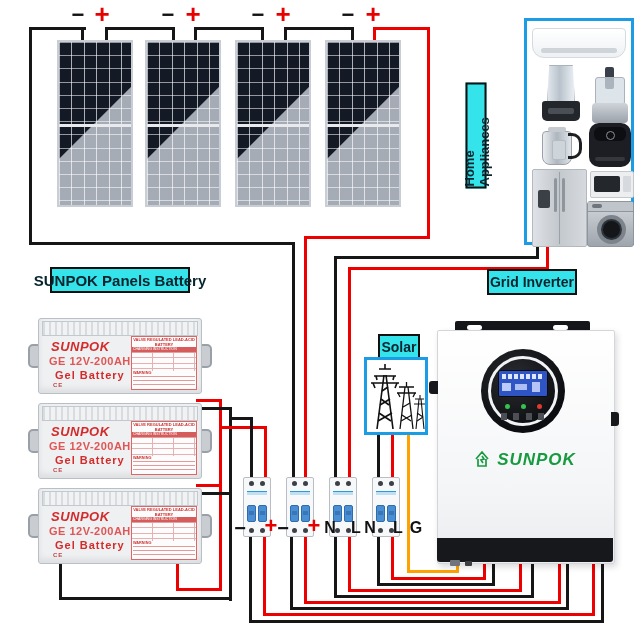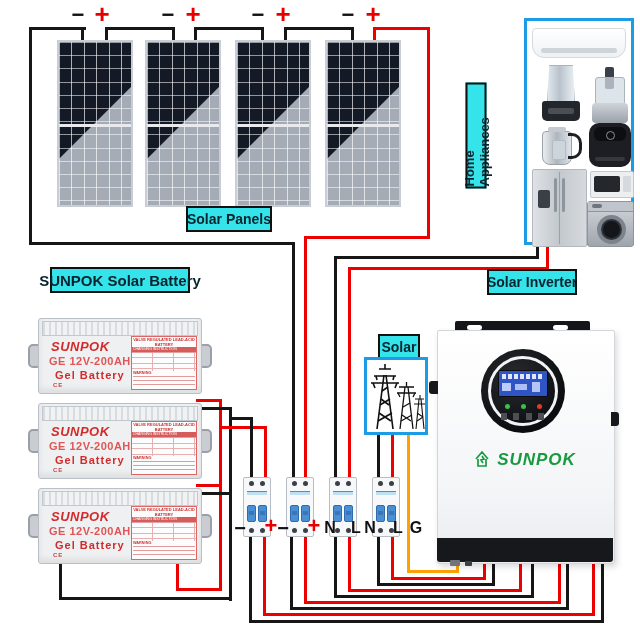--- a/index.html
+++ b/index.html
@@ -124,21 +124,20 @@
   <div class="panel" style="left:145px">
       <div class="mid"></div>
     </div>
   <div class="panel" style="left:235px">
       <div class="mid"></div>
     </div>
   <div class="panel" style="left:325px">
       <div class="mid"></div>
     </div>
 
-  <div class="lbl" style="left:186px;top:206px;width:82px;height:22px;font-size:14px">Solar Panels</div>
 
   <div>
     <div class="w wb" style="left:536px;top:243px;width:3px;height:16px"></div>
     <div class="w wb" style="left:334px;top:256px;width:205px;height:3px"></div>
     <div class="w wb" style="left:334px;top:256px;width:3px;height:221px"></div>
     <div class="w wr" style="left:546px;top:243px;width:3px;height:27px"></div>
     <div class="w wr" style="left:348px;top:267px;width:201px;height:3px"></div>
     <div class="w wr" style="left:348px;top:267px;width:3px;height:210px"></div>
   </div>
 
@@ -187,21 +186,21 @@
     <div class="w wb" style="left:290px;top:607px;width:279px;height:3px"></div>
     <div class="w wb" style="left:566px;top:558px;width:3px;height:52px"></div>
     <div class="w wr" style="left:263px;top:537px;width:3px;height:79px"></div>
     <div class="w wr" style="left:263px;top:613px;width:332px;height:3px"></div>
     <div class="w wr" style="left:592px;top:558px;width:3px;height:58px"></div>
     <div class="w wb" style="left:249px;top:537px;width:3px;height:86px"></div>
     <div class="w wb" style="left:249px;top:620px;width:355px;height:3px"></div>
     <div class="w wb" style="left:601px;top:558px;width:3px;height:65px"></div>
   </div>
 
-  <div class="lbl" style="left:50px;top:267px;width:136px;height:22px">SUNPOK Solar Battery</div>
+  <div class="lbl" style="left:50px;top:267px;width:136px;height:22px">SUNPOK Panels Battery</div>
 
   <div class="battery" style="top:318px">
     <div class="bat-handle" style="left:0"></div>
     <div class="bat-handle" style="right:0"></div>
     <div class="bat-body">
       <div class="bat-lid"></div>
       <div class="bat-brand">SUNPOK</div>
       <div class="bat-model">GE 12V-200AH</div>
       <div class="bat-type">Gel Battery</div>
       <div class="bat-certs">CE</div>
@@ -374,21 +373,21 @@
     <div class="abs" style="left:60px;top:180px;width:47px;height:46px;background:linear-gradient(#d3d7dc,#9fa5ad);border:1px solid #8f959c;border-radius:3px;box-sizing:border-box">
       <div class="abs" style="left:0;top:0;right:0;height:9px;background:#c0c5cb;border-bottom:1px solid #8f959c">
         <div class="abs" style="left:4px;top:2px;width:10px;height:4px;background:#6f757c;border-radius:2px"></div>
       </div>
       <div class="abs" style="left:9px;top:13px;width:29px;height:29px;border-radius:50%;background:#7d838b">
         <div class="abs" style="left:4px;top:4px;width:21px;height:21px;border-radius:50%;background:#14161a;border:2px solid #2e343c;box-sizing:border-box"></div>
       </div>
     </div>
   </div>
 
-  <div class="lbl" style="left:487px;top:269px;width:86px;height:22px;font-size:14px">Solar Inverter</div>
+  <div class="lbl" style="left:487px;top:269px;width:86px;height:22px;font-size:14px">Grid Inverter</div>
 
   <div class="inv-bracket">
     <div class="inv-hole" style="left:12px"></div>
     <div class="inv-hole" style="left:98px"></div>
   </div>
   <div class="inv-body"></div>
   <div class="abs" style="left:429px;top:381px;width:9px;height:13px;background:#17181b;border-radius:3px 0 0 3px"></div>
   <div class="abs" style="left:611px;top:412px;width:8px;height:14px;background:#17181b;border-radius:0 3px 3px 0"></div>
 
   <div class="abs" style="left:481px;top:349px;width:84px;height:84px;border-radius:50%;background:radial-gradient(circle at 40% 35%, #2a2c31, #0c0d10 70%)"></div>

